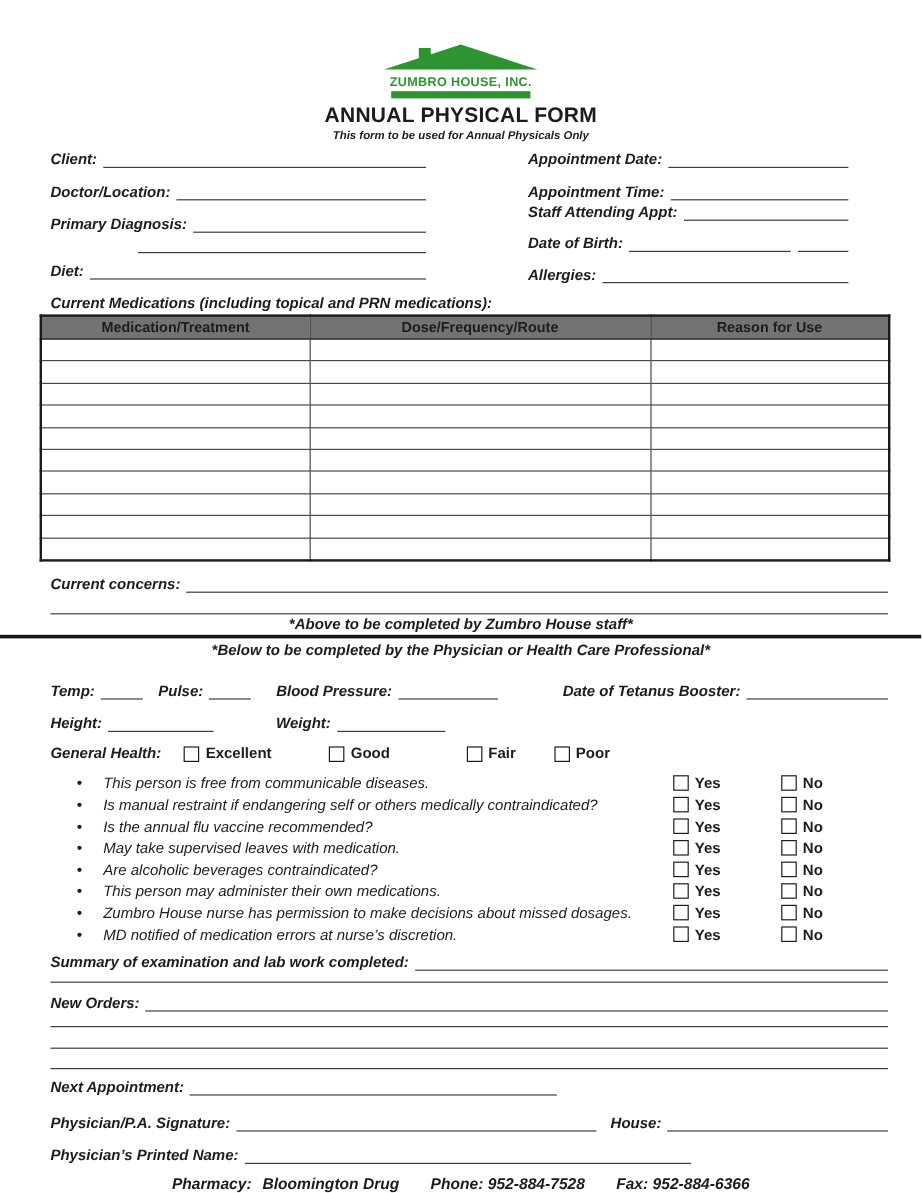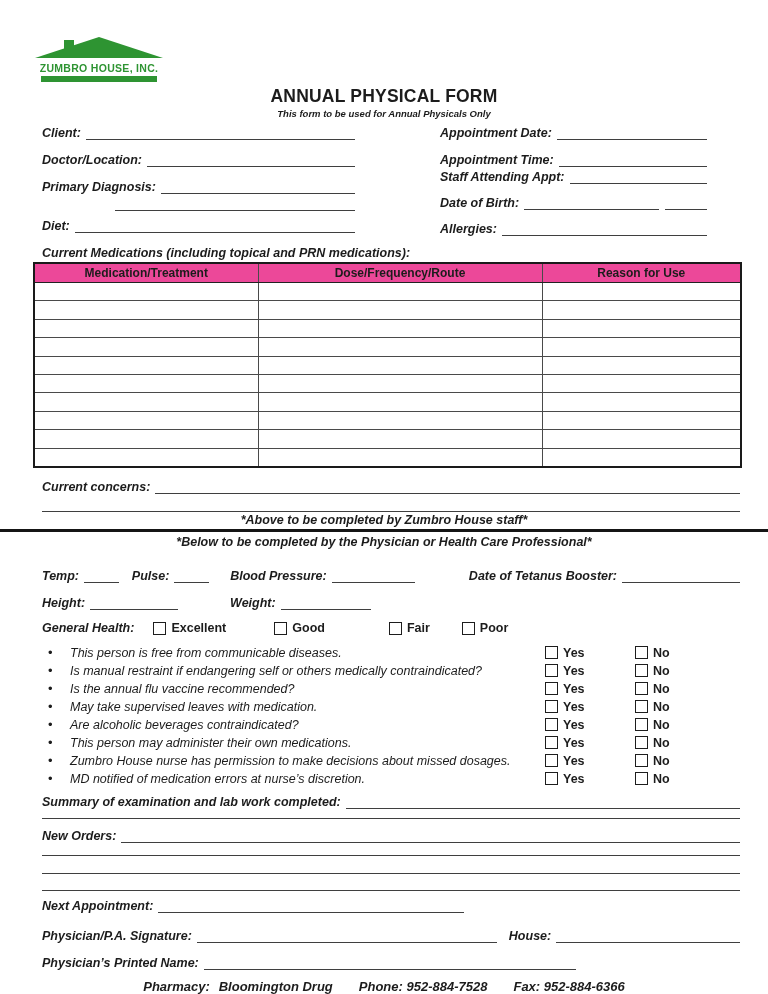--- a/index.html
+++ b/index.html
@@ -1,52 +1,52 @@
 <!DOCTYPE html>
 <html><head>
 <meta charset="utf-8">
 <style>
   html,body{margin:0;padding:0;background:#ffffff;}
   body{width:768px;height:994px;font-family:"Liberation Sans",sans-serif;color:#1c1c1c;}
   .page{position:relative;width:768px;height:994px;overflow:hidden;background:#fff;}
   .pad{padding-left:42px;padding-right:28px;}
 
   
-  .logo{display:flex;justify-content:flex-start;margin-top:36px;padding-left:35px;}
+  .logo{display:flex;justify-content:center;margin-top:36px;}
   .title{margin-top:2px;text-align:center;font-weight:bold;font-size:17.5px;letter-spacing:.2px;}
   .subtitle{text-align:center;font-weight:bold;font-style:italic;font-size:9.5px;margin-top:1px;}
 
   
   .frow{display:flex;align-items:flex-end;height:17px;}
   .lbl{font-weight:bold;font-style:italic;font-size:12.5px;white-space:nowrap;padding-right:5px;line-height:15px;}
   .bl{border-bottom:1.5px solid #3f3f3f;height:3px;align-self:flex-end;margin-bottom:1px;}
   .grow{flex:1;}
 
   
   .topgrid{display:flex;margin-top:5px;gap:32px;}
   .colL{width:313px;}
   .colR{width:267px;margin-left:53px;}
 
   .medlabel{margin-top:9px;font-weight:bold;font-style:italic;font-size:12.5px;}
 
   table.meds{border-collapse:collapse;table-layout:fixed;width:707px;margin:2px 0 0 33px;border:2px solid #1a1a1a;}
-  table.meds th{border:1px solid #4a4a4a;border-bottom:1.6px solid #222;font-weight:bold;font-size:12px;padding:2px 0;background:#ec4899;}
+  table.meds th{border:1px solid #4a4a4a;border-bottom:1.6px solid #222;font-weight:bold;font-size:12px;padding:2px 0;background:#737373;}
   table.meds td{border:1px solid #4a4a4a;height:15.4px;}
 
   .fullline{border-bottom:1.5px solid #3f3f3f;}
   .note{text-align:center;font-weight:bold;font-style:italic;font-size:12.5px;}
   .divider{height:3px;background:#151515;margin-top:2px;}
 
   
   .cb{width:13px;height:13px;border:1.6px solid #1d1d1d;background:#fff;display:inline-block;box-sizing:border-box;flex:0 0 auto;}
 
   .ghrow{display:flex;align-items:center;height:17px;margin-top:9px;gap:12px;}
   .ghopt{display:flex;align-items:center;gap:5px;font-weight:bold;font-size:12.5px;}
 
-  .questions{margin-top:7px;padding-left:48px;padding-right:28px;}
+  .questions{margin-top:7px;padding-left:64px;padding-right:28px;}
   .qrow{display:grid;grid-template-columns:22px 475px 90px auto;height:18px;align-items:center;}
   .bullet{font-size:13px;line-height:18px;}
   .bullet::before{content:"\2022";}
   .qtext{font-style:italic;font-size:12.5px;white-space:nowrap;}
   .ynbox{display:flex;align-items:center;gap:5px;font-weight:bold;font-size:12.5px;}
 
   .pharmacy{display:flex;justify-content:center;align-items:flex-end;margin-top:6px;height:17px;
             font-weight:bold;font-style:italic;font-size:13px;}
   .pharmacy .seg{white-space:nowrap;}.mt1{margin-top:1px}.mt3{margin-top:3px}.mt5{margin-top:5px}
   .mt6{margin-top:6px}.mt8{margin-top:8px}.mt9{margin-top:9px}.mt10{margin-top:10px}.mt13{margin-top:13px}.mt18{margin-top:18px}

